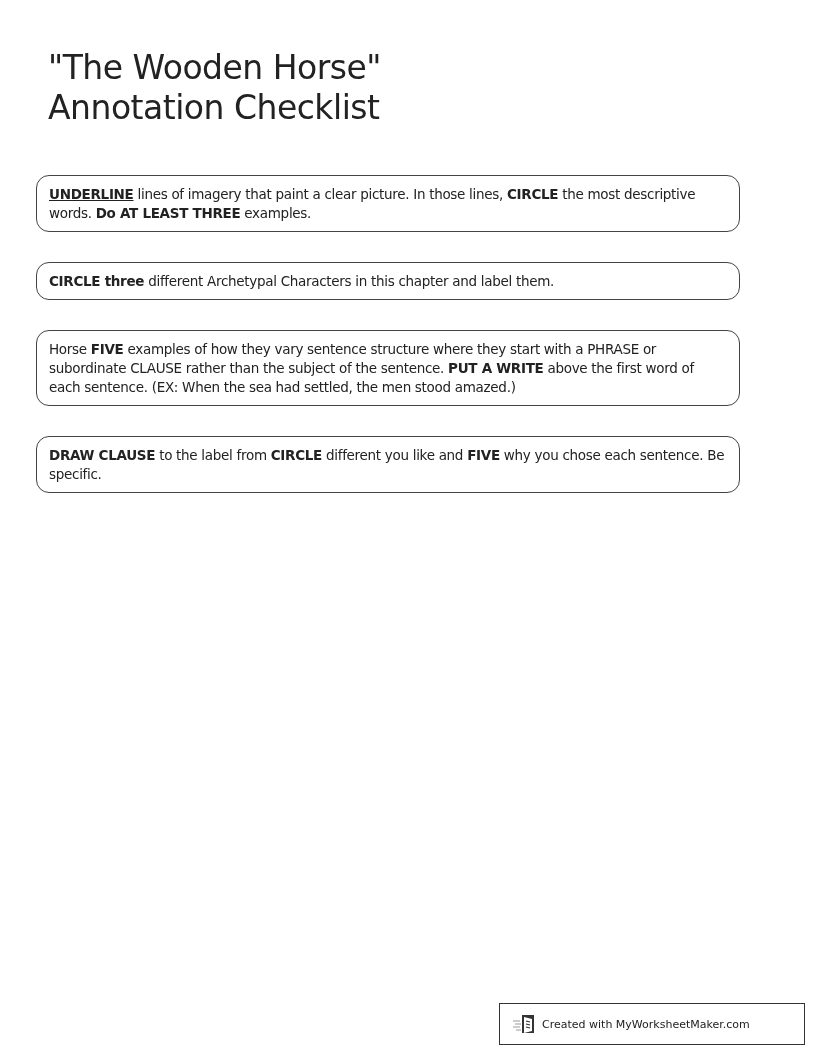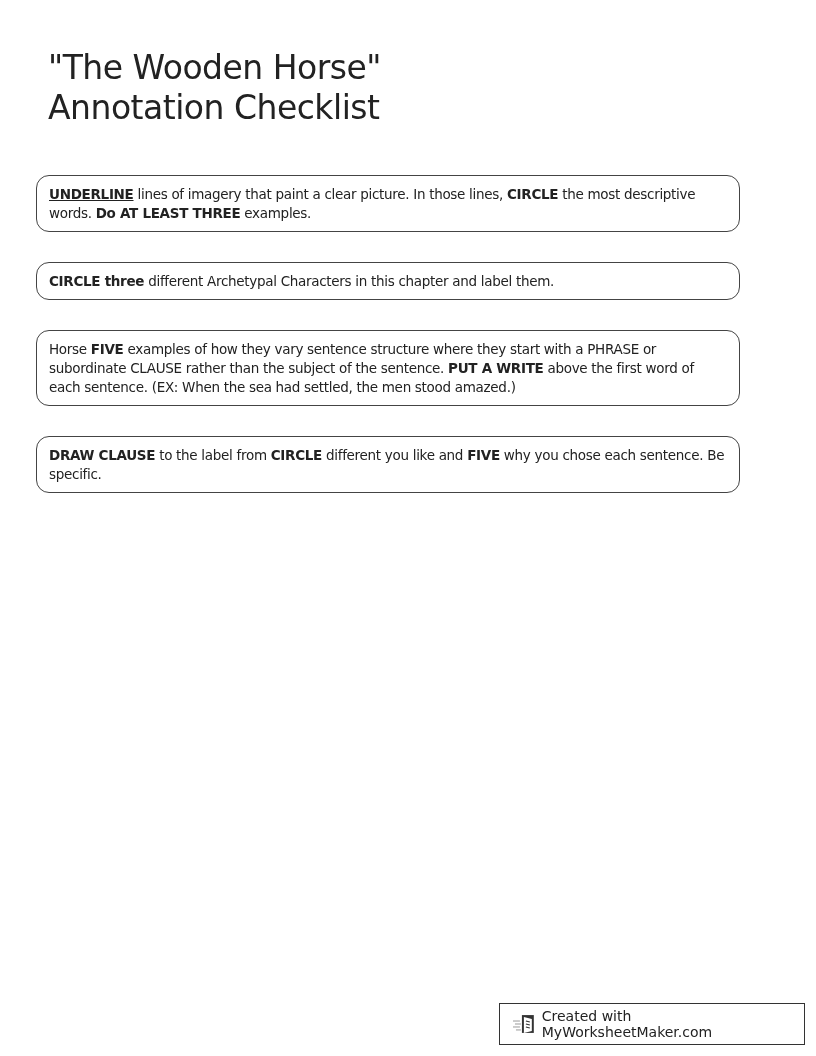--- a/index.html
+++ b/index.html
@@ -25,21 +25,21 @@
       padding: 9px 12px 8px 12px; box-sizing: border-box;
       font-size: 13.5px; line-height: 19px; color: #222;
       letter-spacing: -0.3px;
     }
     .box b { font-weight: bold; }
     .u { text-decoration: underline; }
     .footer {
       position: absolute; left: 499px; top: 1003px; width: 306px; height: 42px;
       border: 1.5px solid #333; box-sizing: border-box;
       display: flex; align-items: center; padding-left: 12px;
-      font-size: 14px; color: #222;
+      font-size: 11px; color: #222;
     }
     .logo { width: 26px; height: 22px; margin-right: 4px; }
   </style>
 </head>
 <body>
 
 <h1 class="title">"The Wooden Horse" Annotation Checklist</h1>
 
 <div class="fields">
 </div>

